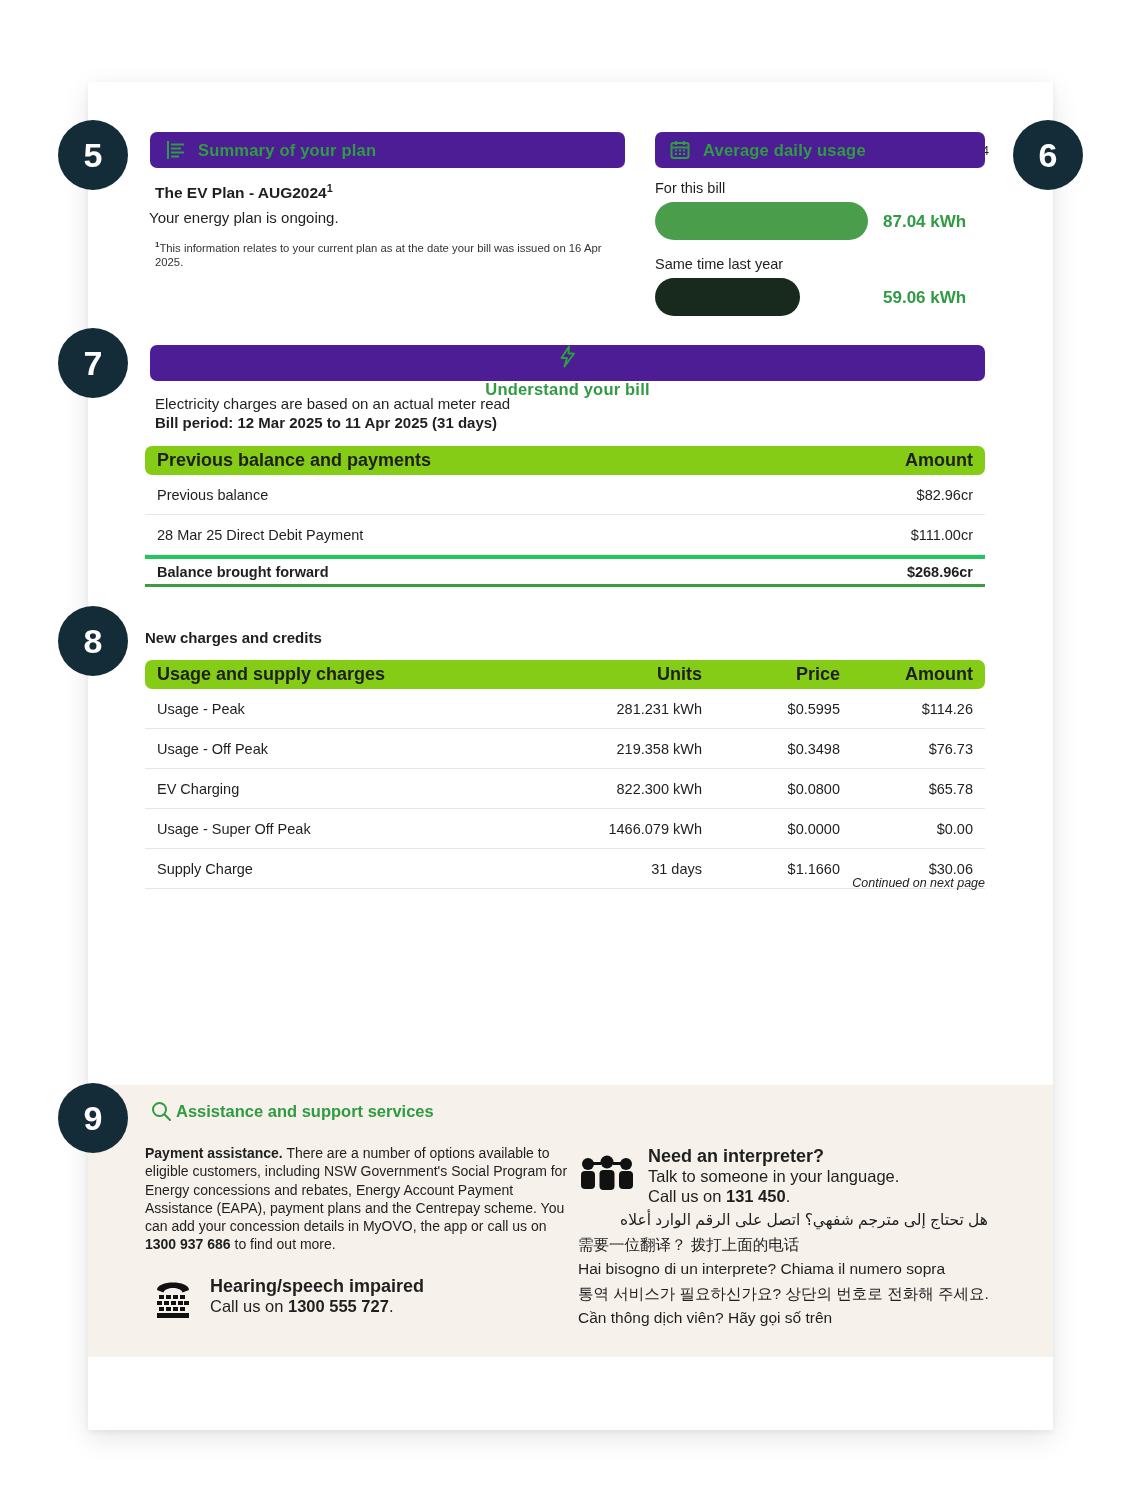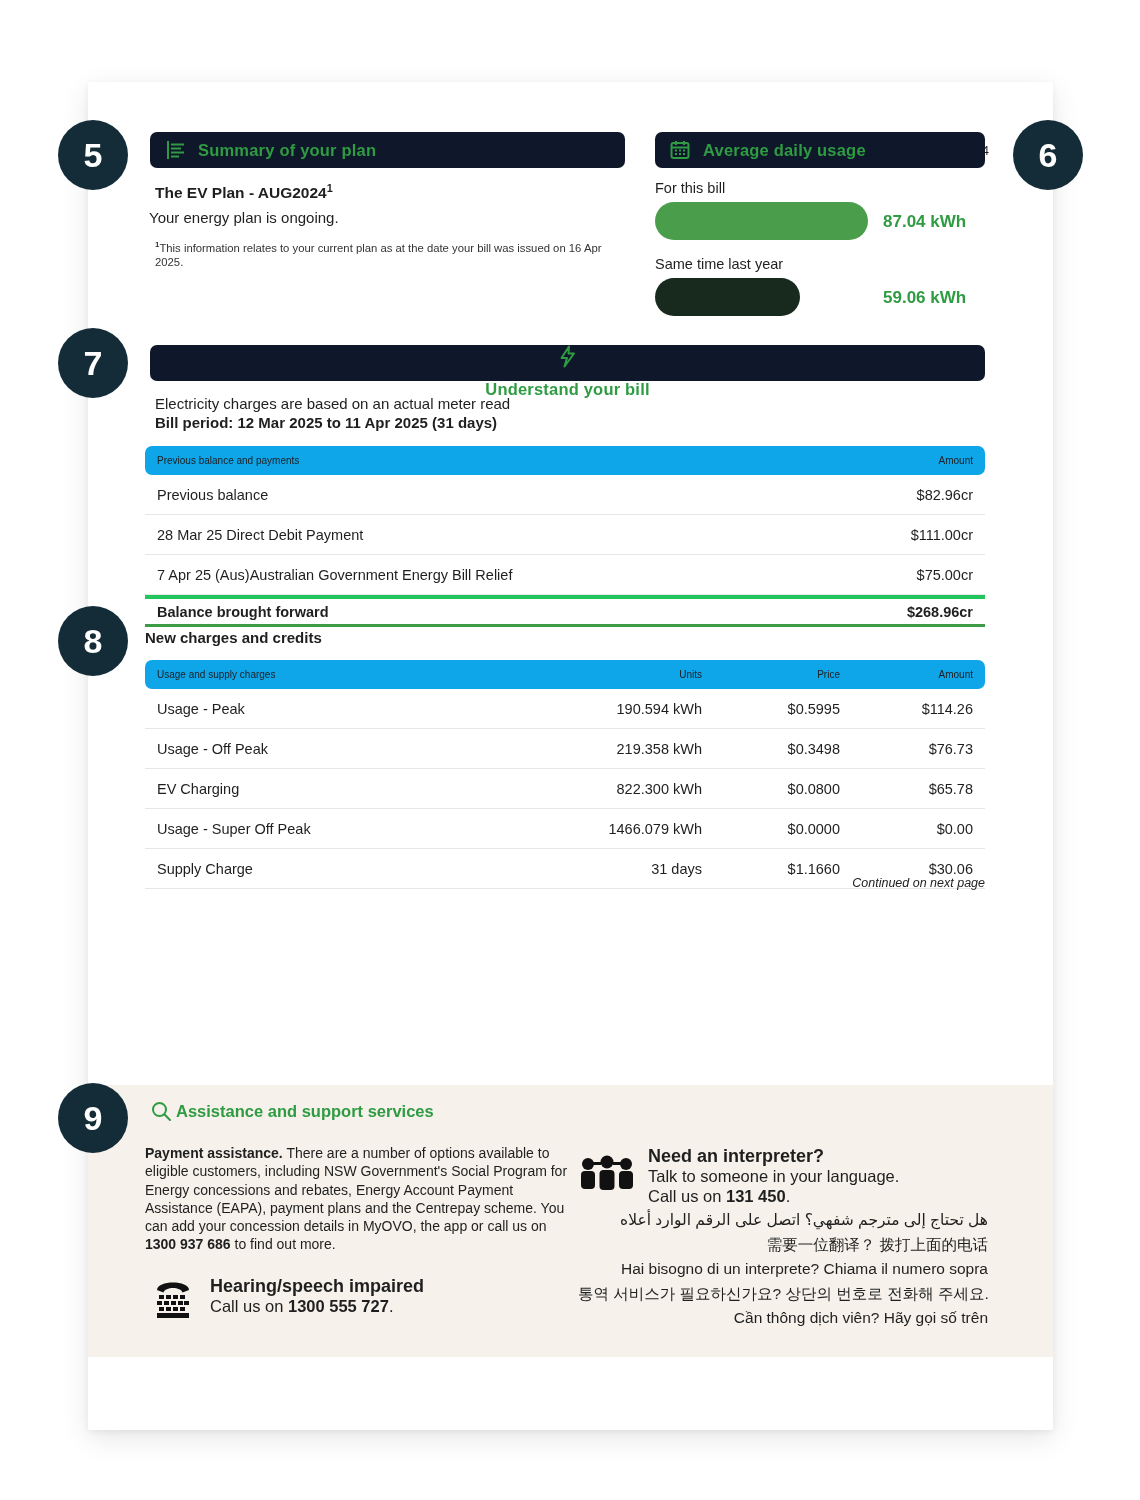--- a/index.html
+++ b/index.html
@@ -7,21 +7,21 @@
   .stage { position:relative; width:1140px; height:1500px; overflow:hidden; }
 
   .page-card { position:absolute; left:88px; top:82px; width:965px; height:1348px; background:#ffffff;
                border-radius:2px; box-shadow:0 8px 28px rgba(0,0,0,0.10), 0 2px 6px rgba(0,0,0,0.06); }
 
   .num-badge { position:absolute; width:70px; height:70px; border-radius:50%; background:#132c38; color:#fff;
                display:flex; align-items:center; justify-content:center; font-size:34px; font-weight:bold; z-index:5; }
 
   .page-indicator { position:absolute; top:16px; right:64px; font-size:12.5px; color:#1f1f1f;margin-top:46px; }
 
-  .sec-bar { position:absolute; height:36px; background:#0f172a; border-radius:7px; display:flex; align-items:center; gap:12px; padding:0 14px; }
+  .sec-bar { position:absolute; height:36px; background:#4c1d95; border-radius:7px; display:flex; align-items:center; gap:12px; padding:0 14px; }
   .sec-title { color:#2f9b42; font-weight:bold; font-size:16.5px; letter-spacing:0.2px; }
   .sec-icon { display:flex; align-items:center; }
 
   .bar-plan { left:62px; top:50px; width:475px; }
   .bar-usage { left:567px; top:50px; width:330px; }
   .bar-bill { left:62px; top:263px; width:835px;flex-direction:column; }
 
   .plan-name { position:absolute; left:67px; top:100px; font-size:15.5px; font-weight:bold; }
   .plan-status { position:absolute; left:61px; top:127px; font-size:15px; }
   .plan-footnote { position:absolute; left:67px; top:156px; width:468px; font-size:11.3px; line-height:14.5px; color:#333; }
@@ -35,21 +35,21 @@
   .u-bar-1 { left:567px; top:120px; width:213px; background:#4a9d4a; }
   .u-val-1 { left:795px; top:130px; }
   .u-lab-2 { left:567px; top:174px; }
   .u-bar-2 { left:567px; top:196px; width:145px; background:#18291d; }
   .u-val-2 { left:795px; top:206px; }
 
   .meter-note { position:absolute; left:67px; top:313px; font-size:15px; }
   .bill-period { position:absolute; left:67px; top:332px; font-size:15px; font-weight:bold; }
 
   .tbl { position:absolute; left:57px; width:840px; }
-  .tbl-head { height:29px; background:#0ea5e9; border-radius:7px; display:flex; align-items:center; font-weight:normal; font-size:10px; padding:0 12px; }
+  .tbl-head { height:29px; background:#84cc16; border-radius:7px; display:flex; align-items:center; font-weight:bold; font-size:18px; padding:0 12px; }
   .trow { height:40px; display:flex; align-items:center; font-size:14.5px; padding:0 12px; border-bottom:1px solid #e7e7e4; }
   .trow-total { height:32px; display:flex; align-items:center; font-size:14.5px; font-weight:bold; padding:0 12px;
                 border-top:4px solid #22c55e; border-bottom:3px solid #3d9b46; }
   .c-desc { flex:1; text-align:left; }
   .c-units { width:170px; text-align:right; }
   .c-price { width:138px; text-align:right; }
   .c-amount { width:133px; text-align:right; }
   .tbl1 { top:364px; }
   .tbl2 { top:578px; }
   .tbl2 .trow:last-child { border-bottom:1px solid #e7e7e4; }
@@ -66,21 +66,21 @@
 
   .tty-icon-box { position:absolute; left:62px; top:1194px; }
   .hearing-title { position:absolute; left:122px; top:1194px; font-size:18px; font-weight:bold; }
   .hearing-call { position:absolute; left:122px; top:1215px; font-size:16.5px; }
 
   .interp-icon-box { position:absolute; left:490px; top:1072px; }
   .interp-title { position:absolute; left:560px; top:1064px; font-size:18px; font-weight:bold; }
   .interp-sub { position:absolute; left:560px; top:1085px; font-size:16.5px; }
   .interp-call { position:absolute; left:560px; top:1105px; font-size:16.5px; }
   .langs { position:absolute; left:490px; top:1126px; width:410px; font-size:15.5px; line-height:24.6px; }
-  .lang-line { white-space:nowrap;text-align:right; }
+  .lang-line { white-space:nowrap; }
 </style>
 </head>
 <body>
 
 <div class="stage">
 
   <div class="page-card">
 
     <div class="page-indicator">Page 2 of 4</div>
 
@@ -150,42 +150,38 @@
         <span class="c-amount">Amount</span>
       </div>
       <div class="trow">
         <span class="c-desc">Previous balance</span>
         <span class="c-amount">$82.96cr</span>
       </div>
       <div class="trow">
         <span class="c-desc">28 Mar 25 Direct Debit Payment</span>
         <span class="c-amount">$111.00cr</span>
       </div>
-      <div class="trow">
-        <span class="c-desc">7 Apr 25 (Aus)Australian Government Energy Bill Relief</span>
-        <span class="c-amount">$75.00cr</span>
-      </div>
       <div class="trow-total">
         <span class="c-desc">Balance brought forward</span>
         <span class="c-amount">$268.96cr</span>
       </div>
     </div>
 
     <div class="new-charges-label">New charges and credits</div>
 
     <div class="tbl tbl2">
       <div class="tbl-head">
         <span class="c-desc">Usage and supply charges</span>
         <span class="c-units">Units</span>
         <span class="c-price">Price</span>
         <span class="c-amount">Amount</span>
       </div>
       <div class="trow">
         <span class="c-desc">Usage - Peak</span>
-        <span class="c-units">190.594 kWh</span>
+        <span class="c-units">281.231 kWh</span>
         <span class="c-price">$0.5995</span>
         <span class="c-amount">$114.26</span>
       </div>
       <div class="trow">
         <span class="c-desc">Usage - Off Peak</span>
         <span class="c-units">219.358 kWh</span>
         <span class="c-price">$0.3498</span>
         <span class="c-amount">$76.73</span>
       </div>
       <div class="trow">

